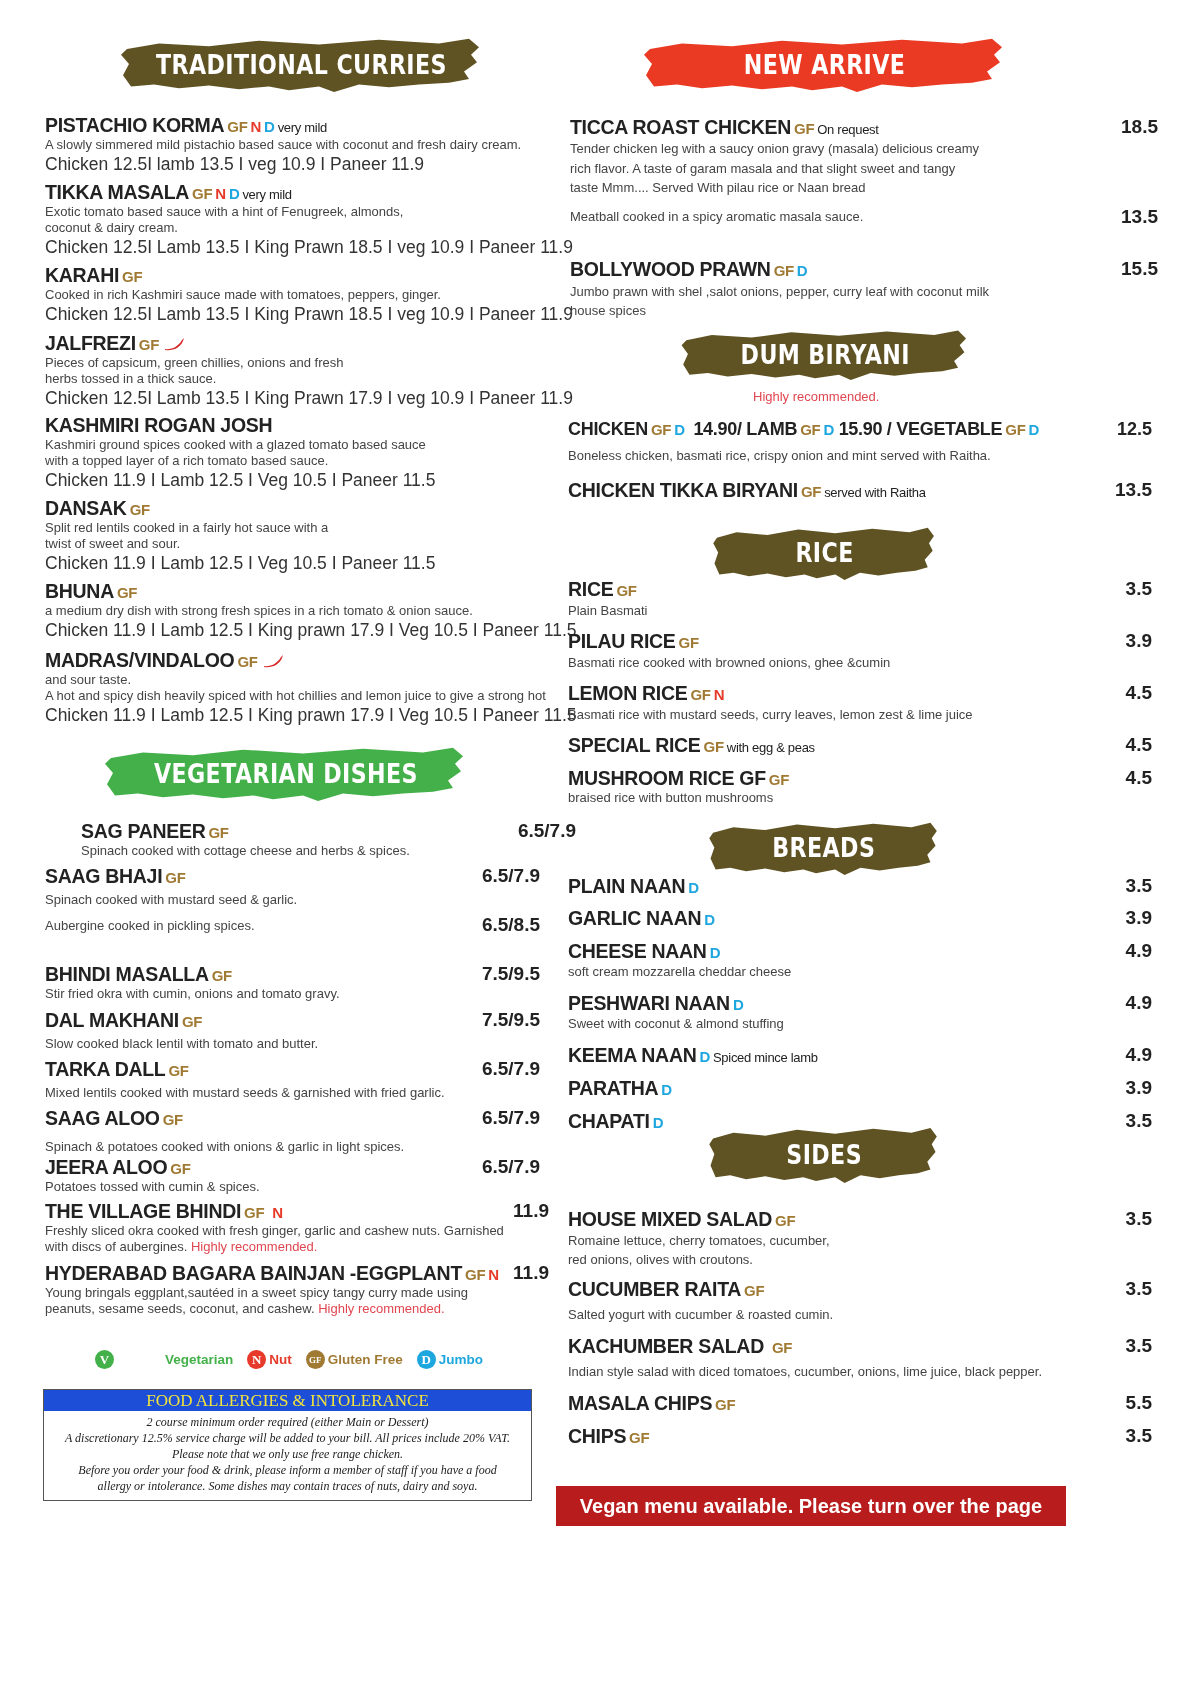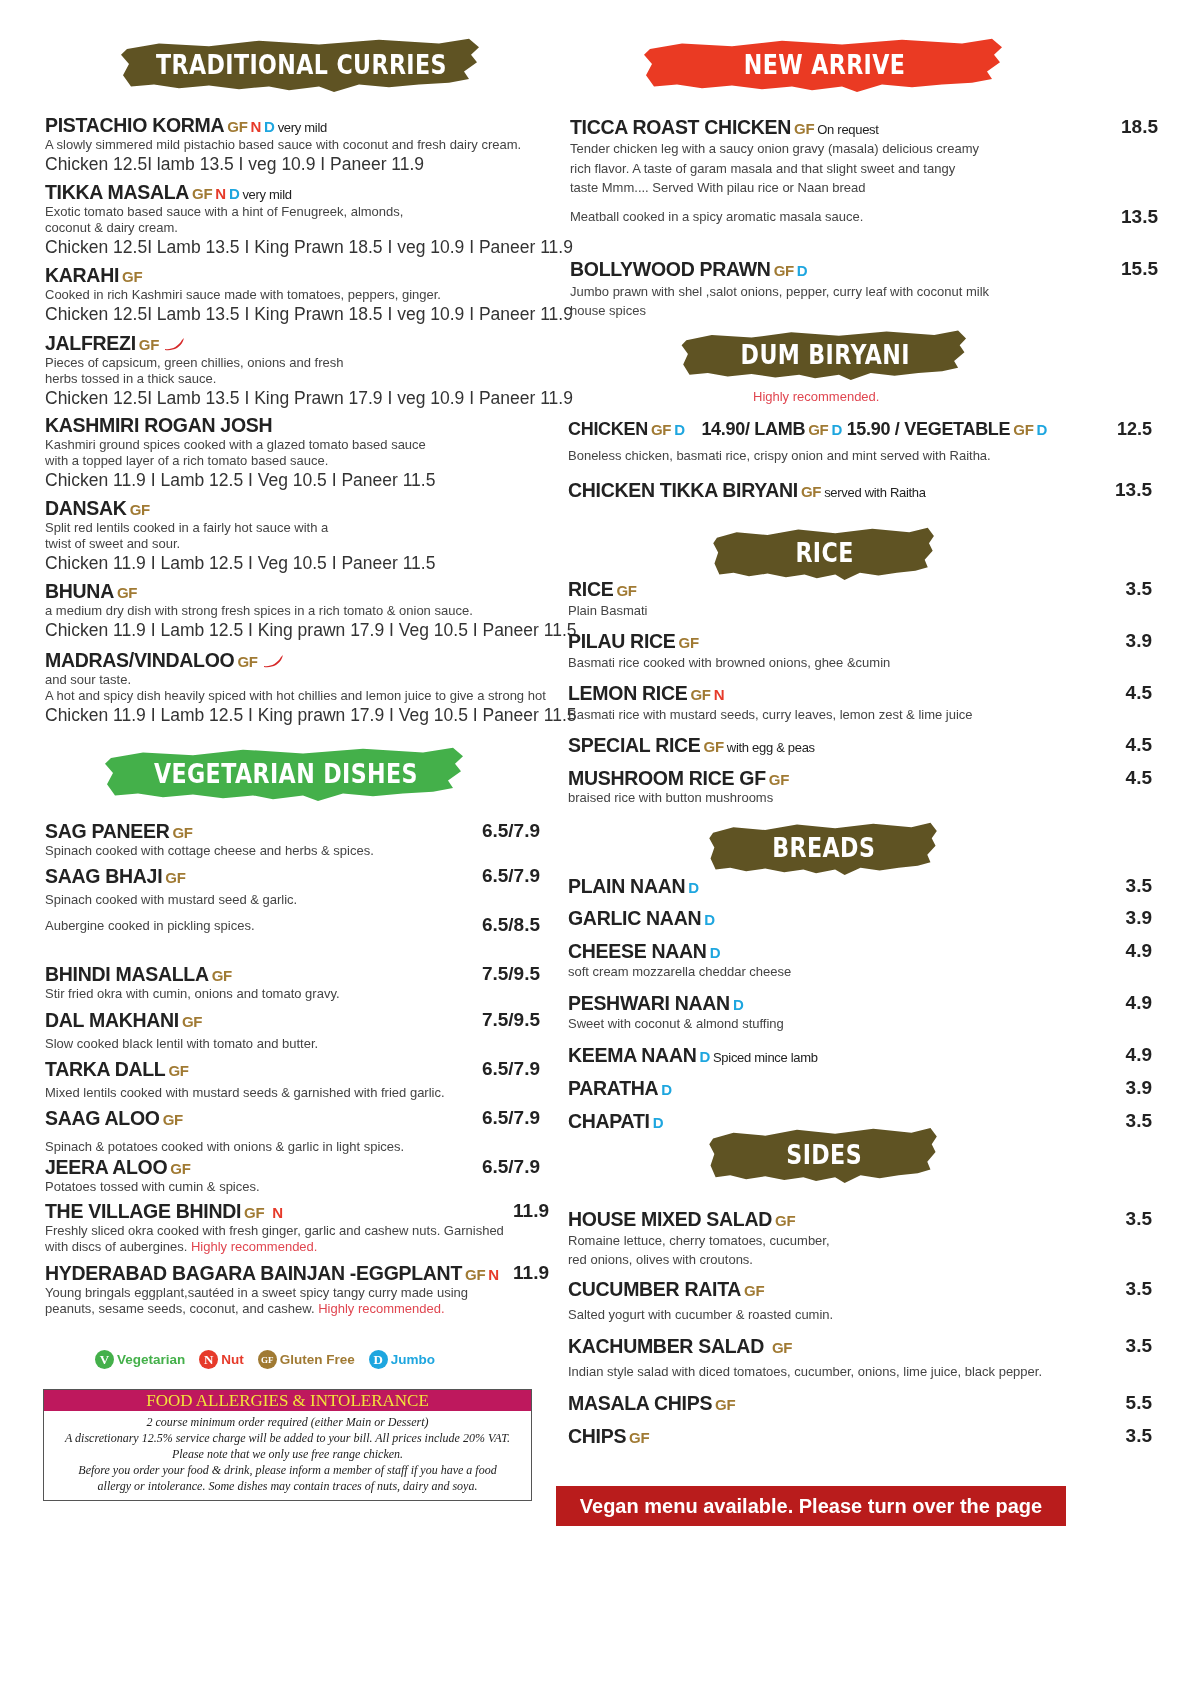--- a/index.html
+++ b/index.html
@@ -29,21 +29,21 @@
   .prices { font-size: 17.5px; color: #333; line-height: 22px; white-space: nowrap; }
   .price { position: absolute; right: 0; top: 0; font-weight: bold; font-size: 19px; color: #222; }
   .reco { color: #e04650; }
   .chili { display: inline-block; width: 22px; height: 14px; vertical-align: -1px; margin-left: 4px; }
 
   .legend { position: absolute; left: 95px; top: 1350px; display: flex; gap: 14px; font-size: 13.5px; font-weight: bold; align-items: center; }
   .legend-item { display: flex; align-items: center; gap: 3px; }
   .legend-dot { width: 19px; height: 19px; border-radius: 50%; color: #fff; font-family: "Liberation Serif", serif; font-weight: bold; font-size: 13px; display: flex; align-items: center; justify-content: center; }
 
   .allergy-box { position: absolute; left: 43px; top: 1389px; width: 489px; height: 112px; border: 1.5px solid #555; background: #fff; }
-  .allergy-head { background: #be185d; color: #f2e43a; font-family: "Liberation Serif", serif; font-size: 17px; text-align: center; height: 21px; line-height: 21px; }
+  .allergy-head { background: #1d4ed8; color: #f2e43a; font-family: "Liberation Serif", serif; font-size: 17px; text-align: center; height: 21px; line-height: 21px; }
   .allergy-body { font-family: "Liberation Serif", serif; font-style: italic; font-size: 12px; line-height: 16px; text-align: center; color: #222; padding-top: 3px; }
 
   .vegan-bar { position: absolute; left: 556px; top: 1486px; width: 510px; height: 40px; background: #b91c1c; color: #fff; font-weight: bold; font-size: 20px; display: flex; align-items: center; justify-content: center; }
   .sub-note { position: absolute; font-size: 13px; color: #e04650; }
 </style>
 </head>
 <body>
 
 <svg width="0" height="0" style="position:absolute">
   <defs>
@@ -117,21 +117,21 @@
     <div class="prices">Chicken 11.9 I Lamb 12.5 I King prawn 17.9 I Veg 10.5 I Paneer 11.5</div>
   </div>
 
   <div class="banner" style="left:58px; top:745px; width:365px; height:56px;">
     <svg viewBox="0 0 365 60" preserveAspectRatio="none">
         <use href="#brush" fill="#44b04a"></use>
       </svg>
     <span class="banner-title">VEGETARIAN DISHES</span>
   </div>
 
-  <div class="item" style="top:820px; width:495px;">
+  <div class="item" style="top:820px; width:495px;margin-left:36px;">
     <div class="item-name"><span>SAG PANEER</span><span class="tag tag-gf">GF</span></div>
     <div class="desc">Spinach cooked with cottage cheese and herbs &amp; spices.</div>
     <div class="price">6.5/7.9</div>
   </div>
   <div class="item" style="top:865px; width:495px;">
     <div class="item-name"><span>SAAG BHAJI</span><span class="tag tag-gf">GF</span></div>
     <div class="desc" style="margin-top:4px;">Spinach cooked with mustard seed &amp; garlic.</div>
     <div class="price">6.5/7.9</div>
   </div>
   <div class="item" style="top:914px; width:495px;">
@@ -171,21 +171,21 @@
   <div class="item" style="top:1262px; width:504px;">
     <div class="item-name"><span>HYDERABAD BAGARA BAINJAN -EGGPLANT</span><span class="tag tag-gf">GF</span><span class="tag tag-n">N</span></div>
     <div class="desc" style="width:475px;"><span>Young bringals eggplant,sautéed in a sweet spicy tangy curry made using peanuts, sesame seeds, coconut, and cashew.</span> <span class="reco">Highly recommended.</span></div>
     <div class="price">11.9</div>
   </div>
 </div>
 
 <div class="legend">
   <div class="legend-item">
     <span class="legend-dot" style="background:#44b04a;">V</span>
-    <span style="color:#44b04a;">Vegetarian</span>
+    <span style="color:#44b04a;margin-left:48px;">Vegetarian</span>
   </div>
   <div class="legend-item">
     <span class="legend-dot" style="background:#e63a2a;">N</span>
     <span style="color:#e63a2a;">Nut</span>
   </div>
   <div class="legend-item">
     <span class="legend-dot" style="background:#a07a33; font-size:9px;">GF</span>
     <span style="color:#a07a33;">Gluten Free</span>
   </div>
   <div class="legend-item">
@@ -236,21 +236,21 @@
     <svg viewBox="0 0 365 60" preserveAspectRatio="none">
         <use href="#brush" fill="#5f5323"></use>
       </svg>
     <span class="banner-title">DUM BIRYANI</span>
   </div>
   <div class="sub-note" style="left:135px; top:389px;">Highly recommended.</div>
 
   <div class="item" style="top:419px; left:-50px; right:-4px;">
     <div class="item-name" style="font-size:18px;">
       <span>CHICKEN</span><span class="tag tag-gf">GF</span><span class="tag tag-d">D</span>
-      <span style="margin-left:12px;">14.90/</span>
+      <span style="margin-left:4px;">14.90/</span>
       <span>LAMB</span><span class="tag tag-gf">GF</span><span class="tag tag-d">D</span>
       <span>15.90 /</span>
       <span>VEGETABLE</span><span class="tag tag-gf">GF</span><span class="tag tag-d">D</span>
     </div>
     <div class="desc" style="margin-top:8px;">Boneless chicken, basmati rice, crispy onion and mint served with Raitha.</div>
     <div class="price" style="font-size:18px;">12.5</div>
   </div>
 
   <div class="item" style="top:479px; left:-50px; right:-4px;">
     <div class="item-name"><span>CHICKEN TIKKA BIRYANI</span><span class="tag tag-gf">GF</span><span class="note">served with Raitha</span></div>

